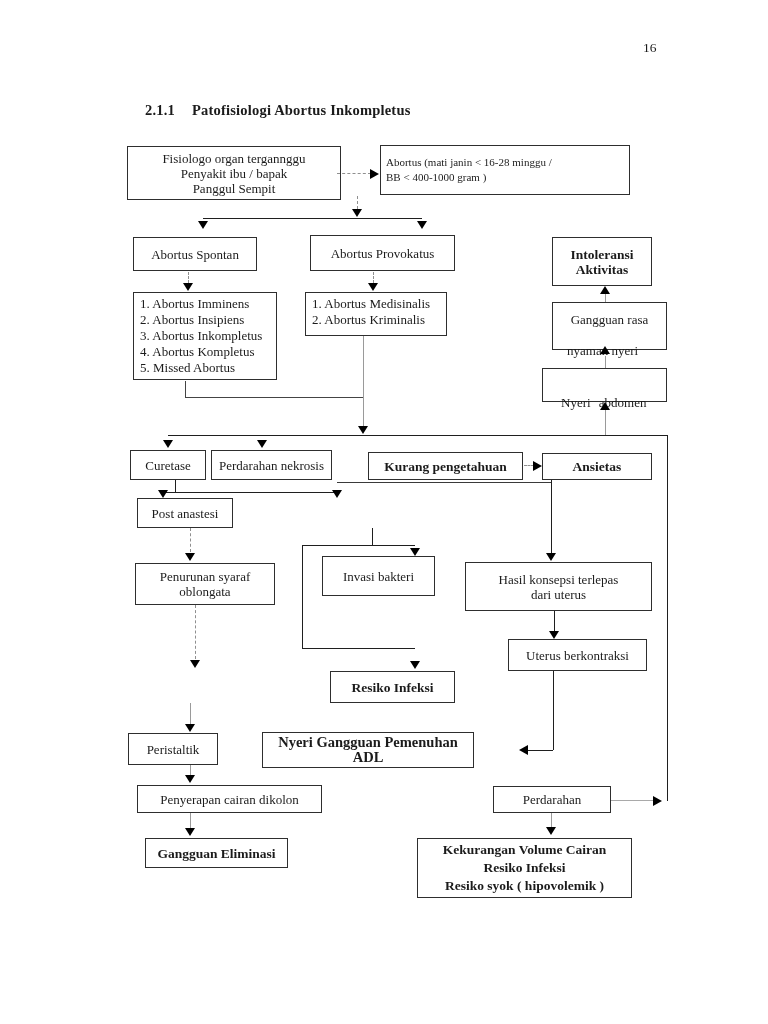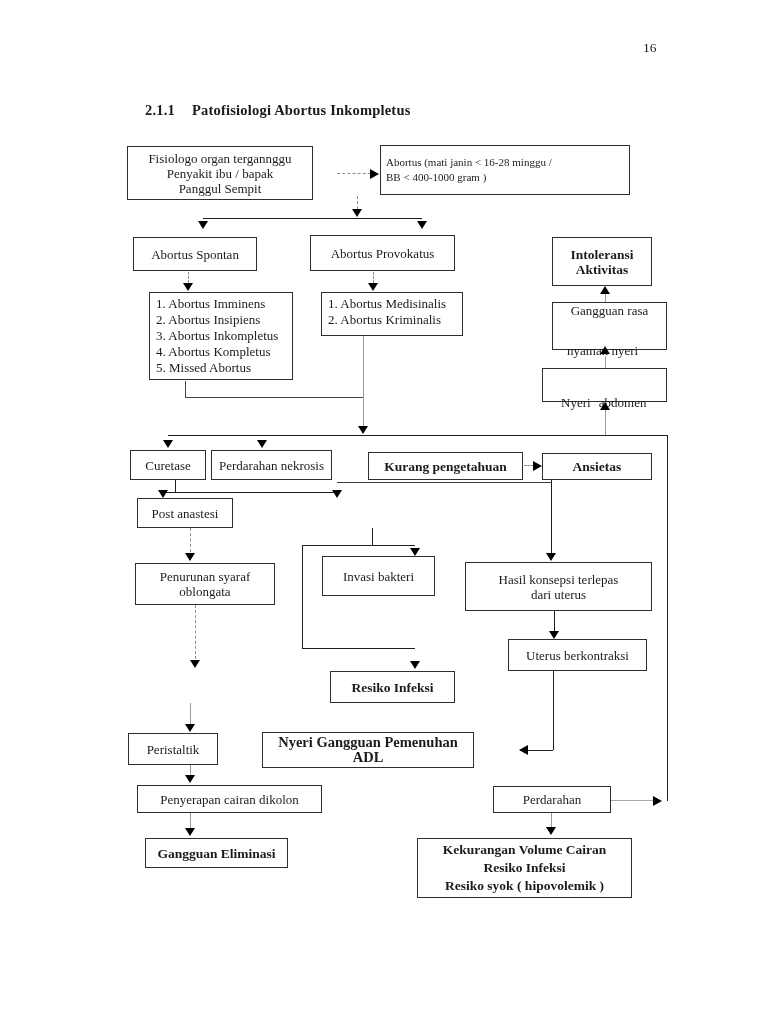--- a/index.html
+++ b/index.html
@@ -11,21 +11,21 @@
   .heading{position:absolute;font-weight:bold;font-size:14.5px;letter-spacing:.2px;}
   .heading .num{margin-right:17px;}
   .node{
     position:absolute;border:1.5px solid #2e2e2e;background:#fff;
     font-size:13px;line-height:15px;text-align:center;
     display:flex;flex-direction:column;justify-content:center;align-items:center;
     box-sizing:border-box;overflow:visible;
   }
   .node.bold{font-weight:bold;font-size:13.5px;}
   .node.left{align-items:flex-start;text-align:left;padding-left:5px;padding-right:2px;}
-  .node.list{justify-content:flex-start;align-items:flex-start;text-align:left;padding:3px 0 4px 6px;line-height:16px;margin-left:16px;}
+  .node.list{justify-content:flex-start;align-items:flex-start;text-align:left;padding:3px 0 4px 6px;line-height:16px;}
   .node .ln{width:100%;}
   .spacer{height:16px;}
   .overflow-label{position:absolute;white-space:nowrap;background:transparent;}
   .lv{position:absolute;width:1.2px;background:#1f1f1f;}
   .lh{position:absolute;height:1.2px;background:#1f1f1f;}
   .lv.gray{background:#9a9a9a;width:1px;}
   .lh.gray{background:#a9a9a9;height:1px;}
   .dv{position:absolute;width:0;border-left:1.5px dashed #8f8f8f;}
   .dh{position:absolute;height:0;border-top:1.5px dashed #8f8f8f;}
   .ah-down{position:absolute;width:0;height:0;border-left:5px solid transparent;border-right:5px solid transparent;border-top:8px solid #000;}
@@ -36,21 +36,21 @@
 </head>
 <body>
 
 <div id="page">
 
   <div class="pagenum" style="left:643px;top:40px;position:absolute">16</div>
   <div class="heading" style="left:145px;top:102px">
     <span class="num">2.1.1</span><span>Patofisiologi Abortus Inkompletus</span>
   </div>
 
-  <div class="node" style="left:127px;top:146px;width:186px;height:54px">
+  <div class="node" style="left:127px;top:146px;width:214px;height:54px">
     <div class="ln">Fisiologo organ tergannggu</div>
     <div class="ln">Penyakit ibu / bapak</div>
     <div class="ln">Panggul Sempit</div>
   </div>
 
   <div class="node left" style="left:380px;top:145px;width:250px;height:50px;font-size:11px">
     <div class="ln">Abortus (mati janin &lt; 16-28 minggu /</div>
     <div class="ln">BB &lt; 400-1000 gram )</div>
   </div>
 
@@ -74,21 +74,21 @@
     <div class="ln">3. Abortus Inkompletus</div>
     <div class="ln">4. Abortus Kompletus</div>
     <div class="ln">5. Missed Abortus</div>
   </div>
 
   <div class="node list" style="left:305px;top:292px;width:142px;height:44px">
     <div class="ln">1. Abortus Medisinalis</div>
     <div class="ln">2. Abortus Kriminalis</div>
   </div>
 
-  <div class="node" style="left:552px;top:302px;width:115px;height:48px;justify-content:flex-start;">
+  <div class="node" style="left:552px;top:302px;width:115px;height:48px;justify-content:flex-start;padding-top:9px">
     <div class="ln">Gangguan rasa</div>
     <div class="overflow-label" style="left:14px;top:40px">nyaman nyeri</div>
   </div>
 
   <div class="node" style="left:542px;top:368px;width:125px;height:34px">
     <div class="overflow-label" style="left:18px;top:26px;word-spacing:5px">Nyeri abdomen</div>
   </div>
 
   <div class="node" style="left:130px;top:450px;width:76px;height:30px">
     <div class="ln">Curetase</div>

